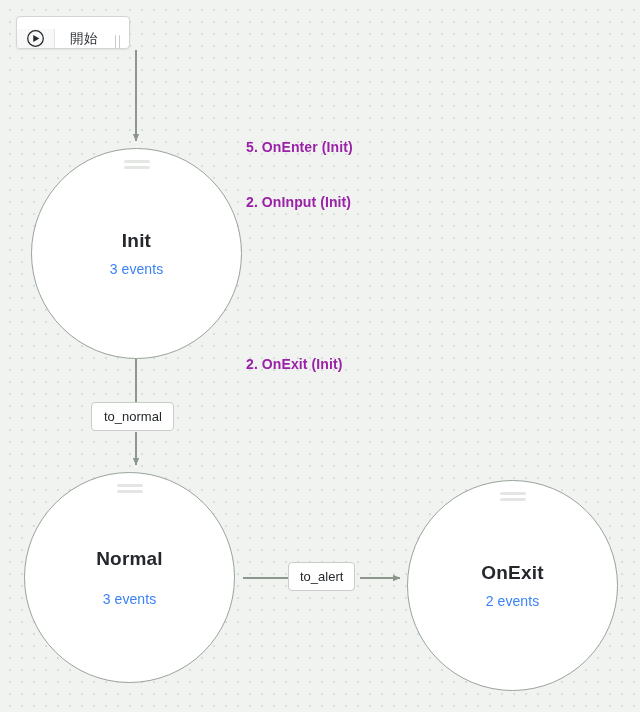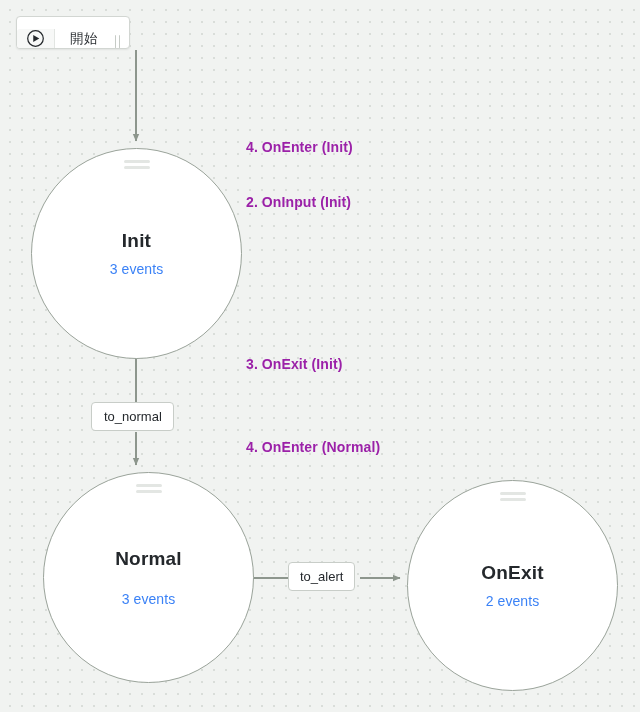--- a/index.html
+++ b/index.html
@@ -185,21 +185,21 @@
         <div class="grip-h"></div>
     </div>
     <div class="state-title">Init</div>
     <div class="state-sub">3 events</div>
   </div>
 
   <div class="edge-label" style="left:91px; top:402px;padding-left:12px;">
     <span>to_normal</span>
   </div>
 
-  <div class="state-node" style="left:43px; top:472px; width:211px; height:211px;gap:12px;">
+  <div class="state-node" style="left:24px; top:472px; width:211px; height:211px;gap:12px;">
     <div class="state-grip">
       <div class="grip-h"></div>
         <div class="grip-h"></div>
     </div>
     <div class="state-title">Normal</div>
     <div class="state-sub">3 events</div>
   </div>
 
   <div class="edge-label" style="left:288px; top:562px;">
     <span>to_alert</span>
@@ -207,18 +207,17 @@
 
   <div class="state-node" style="left:407px; top:480px; width:211px; height:211px;">
     <div class="state-grip">
       <div class="grip-h"></div>
         <div class="grip-h"></div>
     </div>
     <div class="state-title">OnExit</div>
     <div class="state-sub">2 events</div>
   </div>
 
-  <div class="annotation" style="left:246px; top:139px;">4. OnEnter (Init)</div>
+  <div class="annotation" style="left:246px; top:139px;">5. OnEnter (Init)</div>
   <div class="annotation" style="left:246px; top:194px;">2. OnInput (Init)</div>
-  <div class="annotation" style="left:246px; top:356px;">3. OnExit (Init)</div>
-  <div class="annotation" style="left:246px; top:439px;">4. OnEnter (Normal)</div>
+  <div class="annotation" style="left:246px; top:356px;">2. OnExit (Init)</div>
 
 </div>
 
 </body></html>

